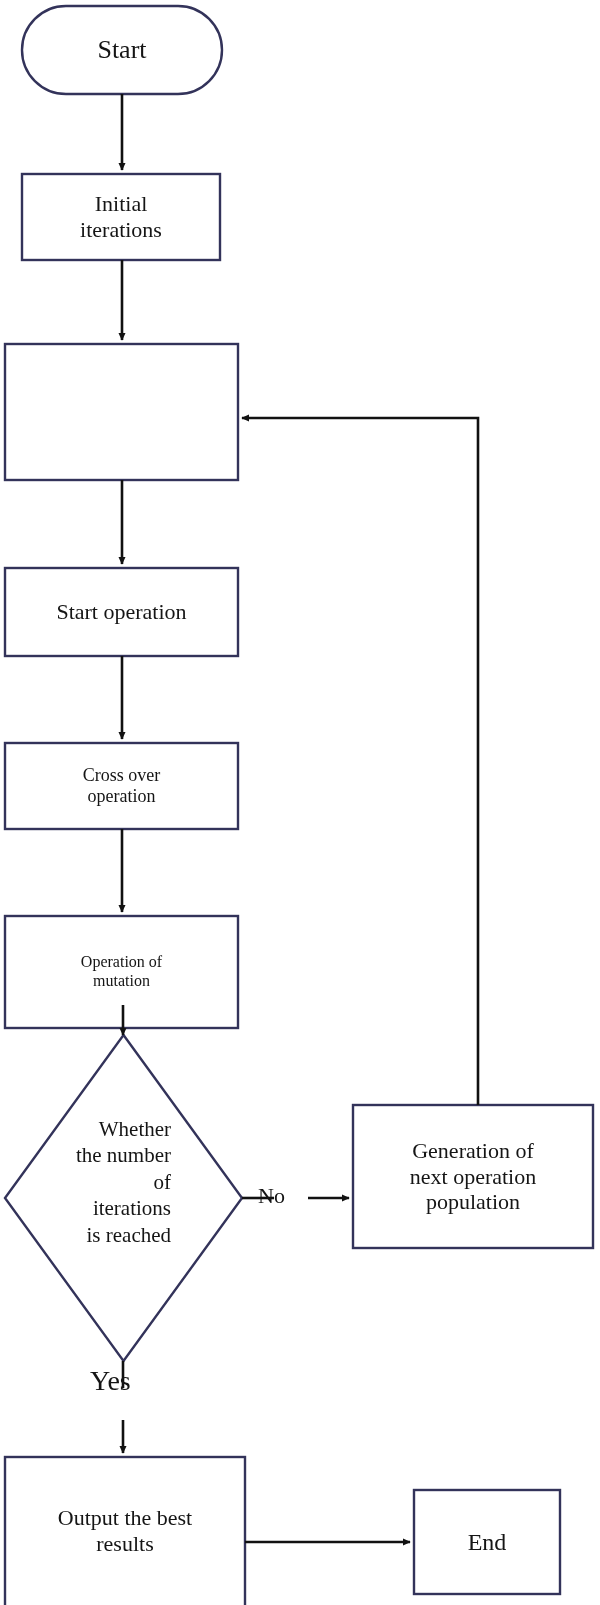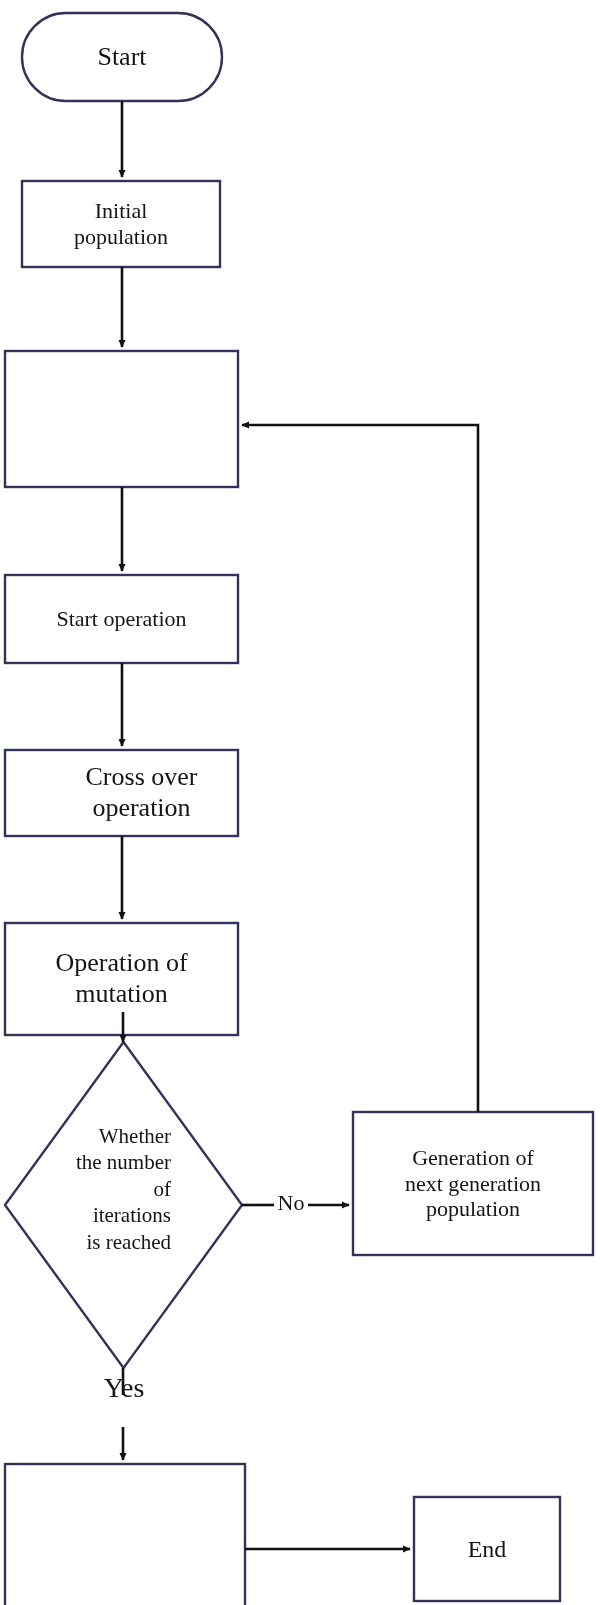--- a/index.html
+++ b/index.html
@@ -9,21 +9,21 @@
   }
   body {
     width: 600px;
     height: 1605px;
     position: relative;
     font-family: "Liberation Serif", "DejaVu Serif", serif;
     overflow: hidden;
   }
   #flow-root {
     position: absolute;
-    left: 0; top: 7px;
+    left: 0; top: 0;
     width: 600px;
     height: 1357px;
   }
   svg.flow-svg {
     position: absolute;
     left: 0; top: 0;
     width: 600px;
     height: 1605px;
   }
   .node-label {
@@ -33,21 +33,21 @@
     justify-content: center;
     text-align: center;
     color: #151515;
     line-height: 1.18;
     pointer-events: none;
     white-space: pre-line;
   }
   .edge-label {
     position: absolute;
     color: #151515;
-    text-align: center;
+    text-align: left;
     pointer-events: none;
   }
 </style>
 </head>
 <body>
 
 <div id="flow-root">
 
   <svg class="flow-svg" viewBox="0 0 600 1605" xmlns="http://www.w3.org/2000/svg">
     <defs>
@@ -97,41 +97,43 @@
     <line x1="123" y1="1361" x2="123" y2="1388" stroke="#111111" stroke-width="2.6"></line>
 
     <line x1="123" y1="1420" x2="123" y2="1453" stroke="#111111" stroke-width="2.6" marker-end="url(#arrowhead)"></line>
 
     <line x1="245" y1="1542" x2="410" y2="1542" stroke="#111111" stroke-width="2.6" marker-end="url(#arrowhead)"></line>
   </svg>
 
   <div class="node-label" style="left:22px; top:6px; width:200px; height:88px; font-size:26px;">Start</div>
 
   <div class="node-label" style="left:22px; top:174px; width:198px; height:86px; font-size:22px;">Initial
-population</div>
+iterations</div>
 
 
   <div class="node-label" style="left:5px; top:568px; width:233px; height:88px; font-size:22px;">Start operation</div>
 
-  <div class="node-label" style="left:5px; top:743px; width:233px; height:86px; font-size:26px;margin-left:20px;">Cross over
+  <div class="node-label" style="left:5px; top:743px; width:233px; height:86px; font-size:18px;">Cross over
 operation</div>
 
-  <div class="node-label" style="left:5px; top:916px; width:233px; height:112px; font-size:26px;">Operation of
+  <div class="node-label" style="left:5px; top:916px; width:233px; height:112px; font-size:16px;">Operation of
 mutation</div>
 
   <div class="node-label" style="left:16px; top:1082px; width:215px; height:200px; font-size:21px; line-height:1.26;text-align:right;">Whether
 the number
 of
 iterations
 is reached</div>
 
   <div class="node-label" style="left:353px; top:1105px; width:240px; height:143px; font-size:22px;">Generation of
-next generation
+next operation
 population</div>
 
+  <div class="node-label" style="left:5px; top:1457px; width:240px; height:148px; font-size:22px;">Output the best
+results</div>
 
   <div class="node-label" style="left:414px; top:1490px; width:146px; height:104px; font-size:24px;">End</div>
 
   <div class="edge-label" style="left:258px; top:1183px; width:66px; font-size:22px;">No</div>
 
   <div class="edge-label" style="left:90px; top:1365px; width:68px; font-size:28px;">Yes</div>
 
 </div>
 
 </body></html>

